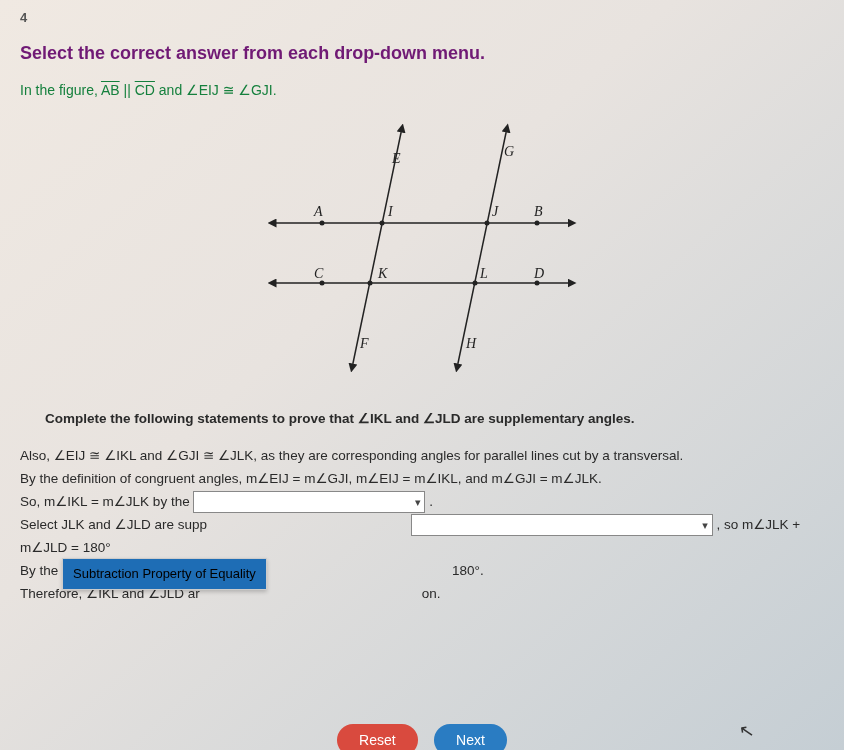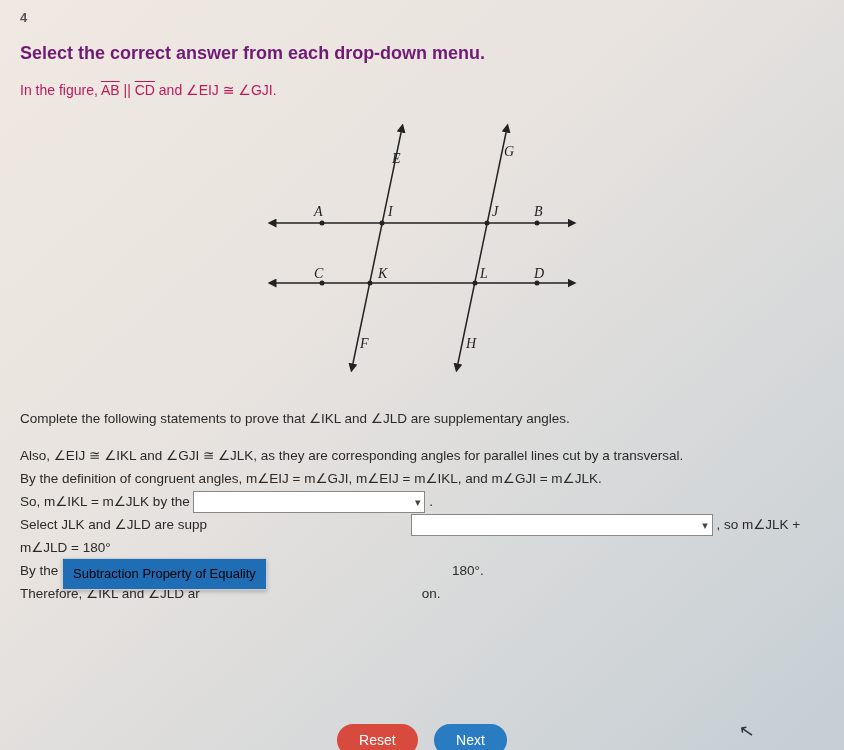--- a/index.html
+++ b/index.html
@@ -8,27 +8,27 @@
     font-family: Arial, sans-serif;
     background: linear-gradient(to bottom right, #f0e9e2 0%, #e8e3df 40%, #c5ced4 100%);
     color: #3a3a3a;
     width: 804px;
     height: 730px;
     overflow: hidden;
     position: relative;
   }
   .qnum { font-size: 13px; font-weight: bold; color: #555; margin-bottom: 18px; }
   .instr { font-size: 18px; font-weight: bold; color: #701a75; margin-bottom: 18px; }
-  .given { font-size: 14px; color: #be185d; margin-bottom: 10px; }
+  .given { font-size: 14px; color: #15803d; margin-bottom: 10px; }
   .overbar { text-decoration: overline; }
   .figure-area { display:flex; justify-content:center; margin:10px 0 30px 0;}
   svg { display:block; }
   .label { font: italic 14px 'Times New Roman', serif; fill:#222; user-select:none;}
   .proof { font-size: 13.5px; color: #2a2a2a; line-height: 1.7; }
-  .proof-head { font-weight: normal; margin-bottom: 14px; }
+  .proof-head { font-weight: bold; margin-bottom: 14px; margin-left: 25px; }
   .dropdown-closed {
     display:inline-block; min-width:230px; height:20px;
     background:#fff; border:1px solid #888; vertical-align:middle;
     position:relative;
   }
   .dropdown-closed::after {
     content:"▾"; position:absolute; right:4px; top:1px; font-size:11px; color:#444;
   }
   .dropdown-open-wrap { display:inline-block; position:relative; vertical-align:top;}
   .dropdown-open-trigger {

